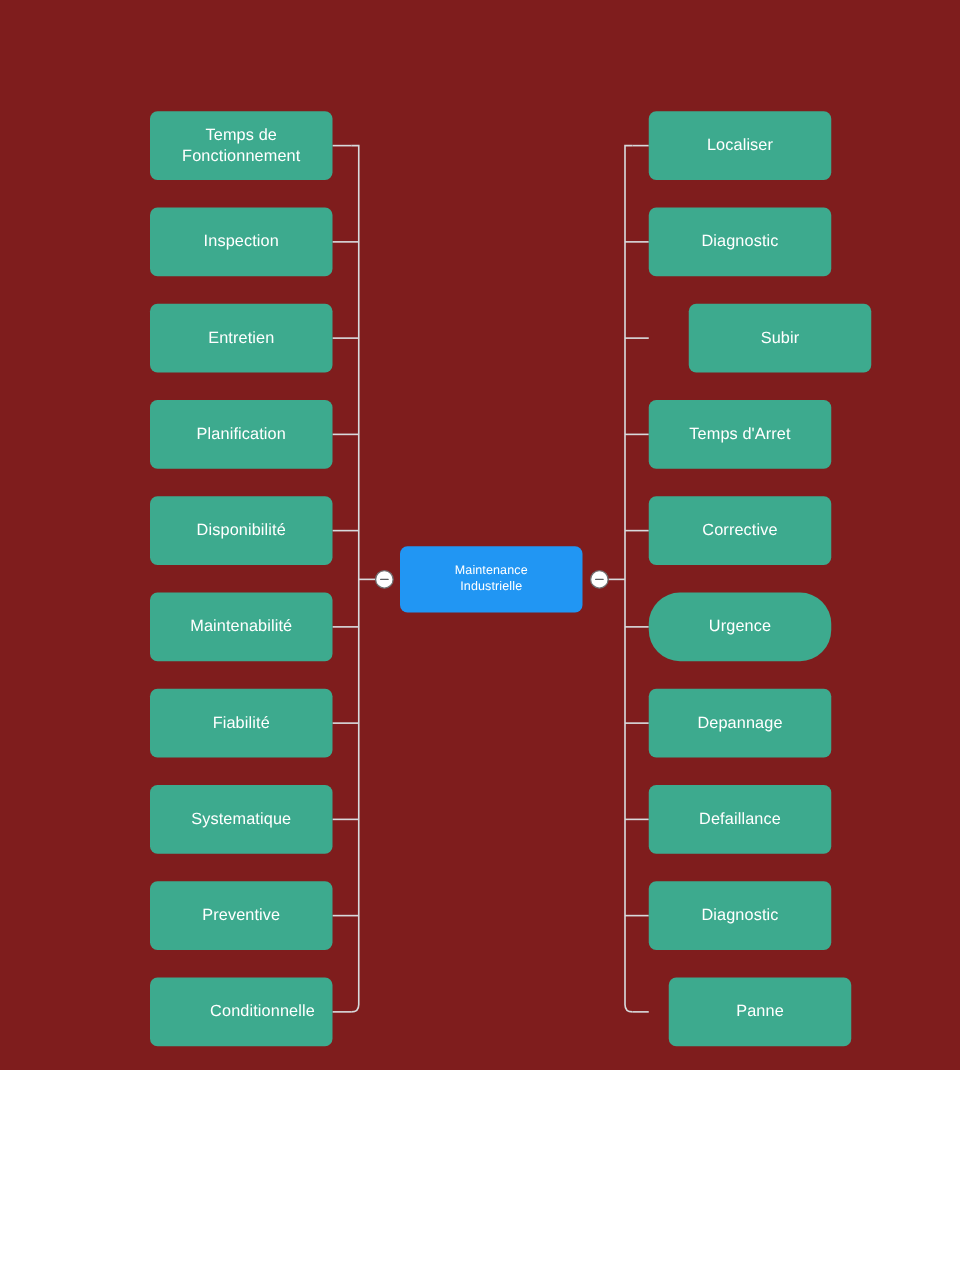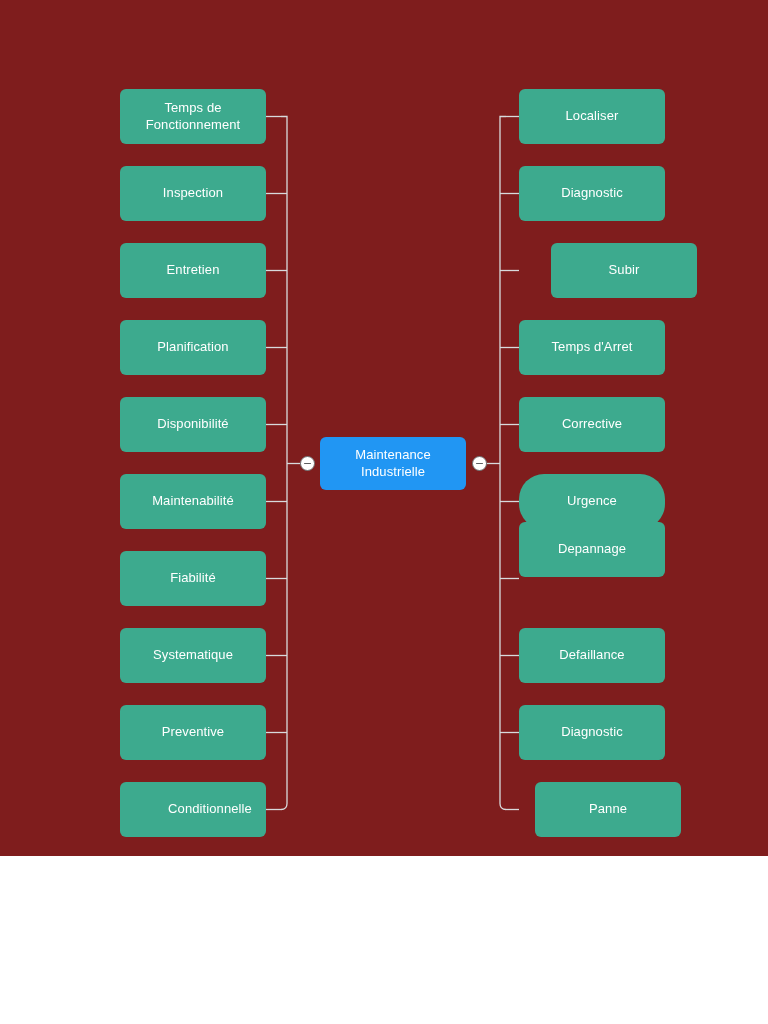--- a/index.html
+++ b/index.html
@@ -51,21 +51,21 @@
     background: #3daa8e;
     font-size: 13px;
     font-weight: 400;
     letter-spacing: 0.1px;
   }
 
   .node-root {
     width: 146px;
     height: 53px;
     background: #2196f3;
-    font-size: 13px;
+    font-size: 10px;
     font-weight: 400;
     letter-spacing: 0.1px;
   }
 
   .node-label {
     display: block;
     padding: 0 8px;
     white-space: pre-line;
   }
 
@@ -172,21 +172,21 @@
       </div>
       <div class="node node-branch" style="left: 519px; top: 320px;">
         <span class="node-label">Temps d'Arret</span>
       </div>
       <div class="node node-branch" style="left: 519px; top: 397px;">
         <span class="node-label">Corrective</span>
       </div>
       <div class="node node-branch" style="left: 519px; top: 474px; border-radius: 25px;">
         <span class="node-label">Urgence</span>
       </div>
-      <div class="node node-branch" style="left: 519px; top: 522px; align-items: center;">
+      <div class="node node-branch" style="left: 519px; top: 551px; align-items: center;">
         <span class="node-label">Depannage</span>
       </div>
       <div class="node node-branch" style="left: 519px; top: 628px;">
         <span class="node-label">Defaillance</span>
       </div>
       <div class="node node-branch" style="left: 519px; top: 705px;">
         <span class="node-label">Diagnostic</span>
       </div>
       <div class="node node-branch" style="left: 519px; top: 782px; margin-left: 16px;">
         <span class="node-label">Panne</span>

